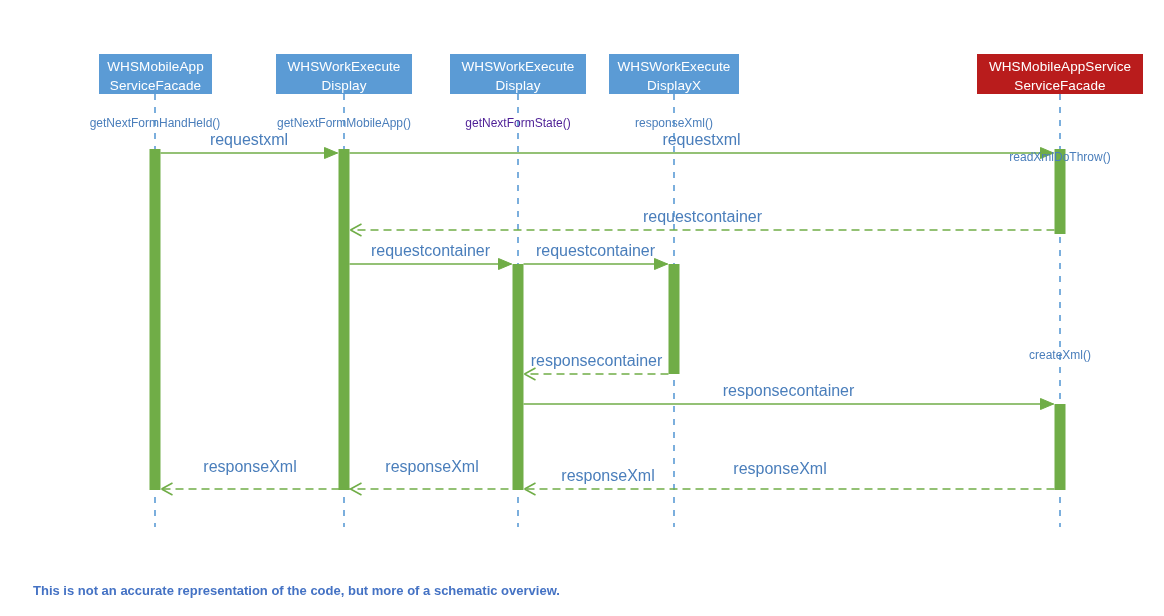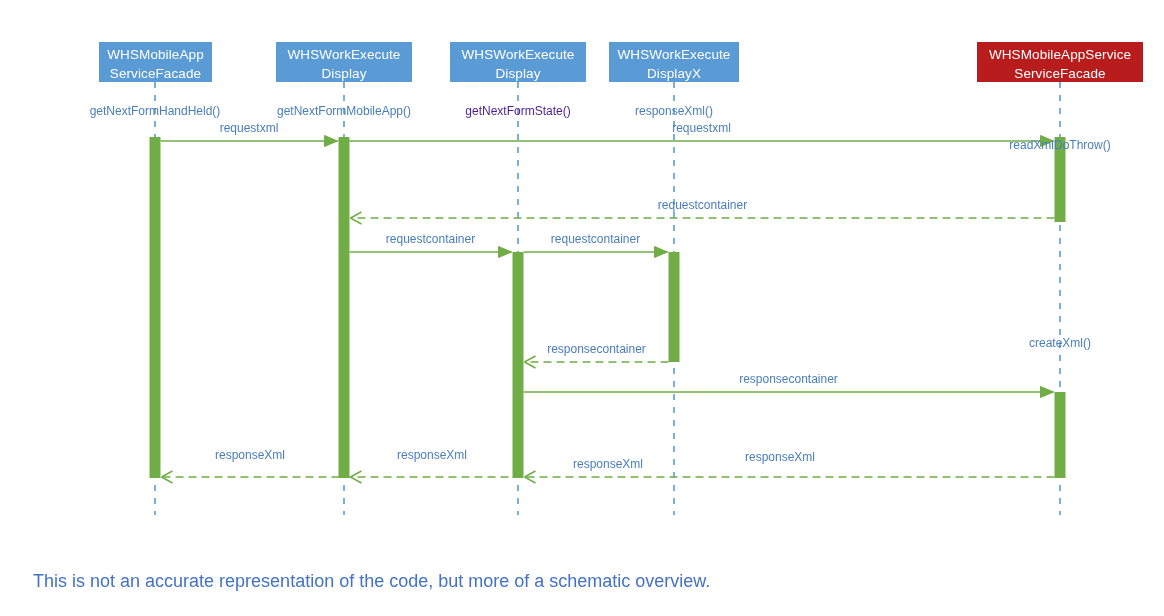--- a/index.html
+++ b/index.html
@@ -9,21 +9,21 @@
   }
   body {
     width: 1164px;
     height: 616px;
     font-family: "Liberation Sans", sans-serif;
     position: relative;
     overflow: hidden;
   }
   #diagram-root {
     position: absolute;
-    left: 0; top: 0;
+    left: 0; top: 12px;
     width: 1164px;
     height: 460px;
   }
   svg.seq-canvas {
     position: absolute;
     left: 0;
     top: 0;
     width: 1164px;
     height: 616px;
     display: block;
@@ -43,33 +43,34 @@
     position: absolute;
     color: #4A7EBB;
     font-size: 12px;
     line-height: 14px;
     white-space: nowrap;
     transform: translateX(-50%);
   }
   .message-label {
     position: absolute;
     color: #4A7EBB;
-    font-size: 12px;
+    font-size: 16px;
     line-height: 14px;
     text-align: center;
     white-space: nowrap;
     transform: translateX(-50%);
   }
   .caption-note {
     position: absolute;
     left: 33px;
     top: 571px;
     color: #4472C4;
-    font-size: 18px;
+    font-size: 13px;
     white-space: nowrap;
+    font-weight: bold;
   }
 </style>
 </head>
 <body>
 
 <div id="diagram-root">
 
   <svg class="seq-canvas" id="seq-canvas" viewBox="0 0 1164 616">
     <g id="lifelines-group">
         <line x1="155" y1="82" x2="155" y2="515" stroke="#5B9BD5" stroke-width="1.6" stroke-dasharray="6,7"></line>

